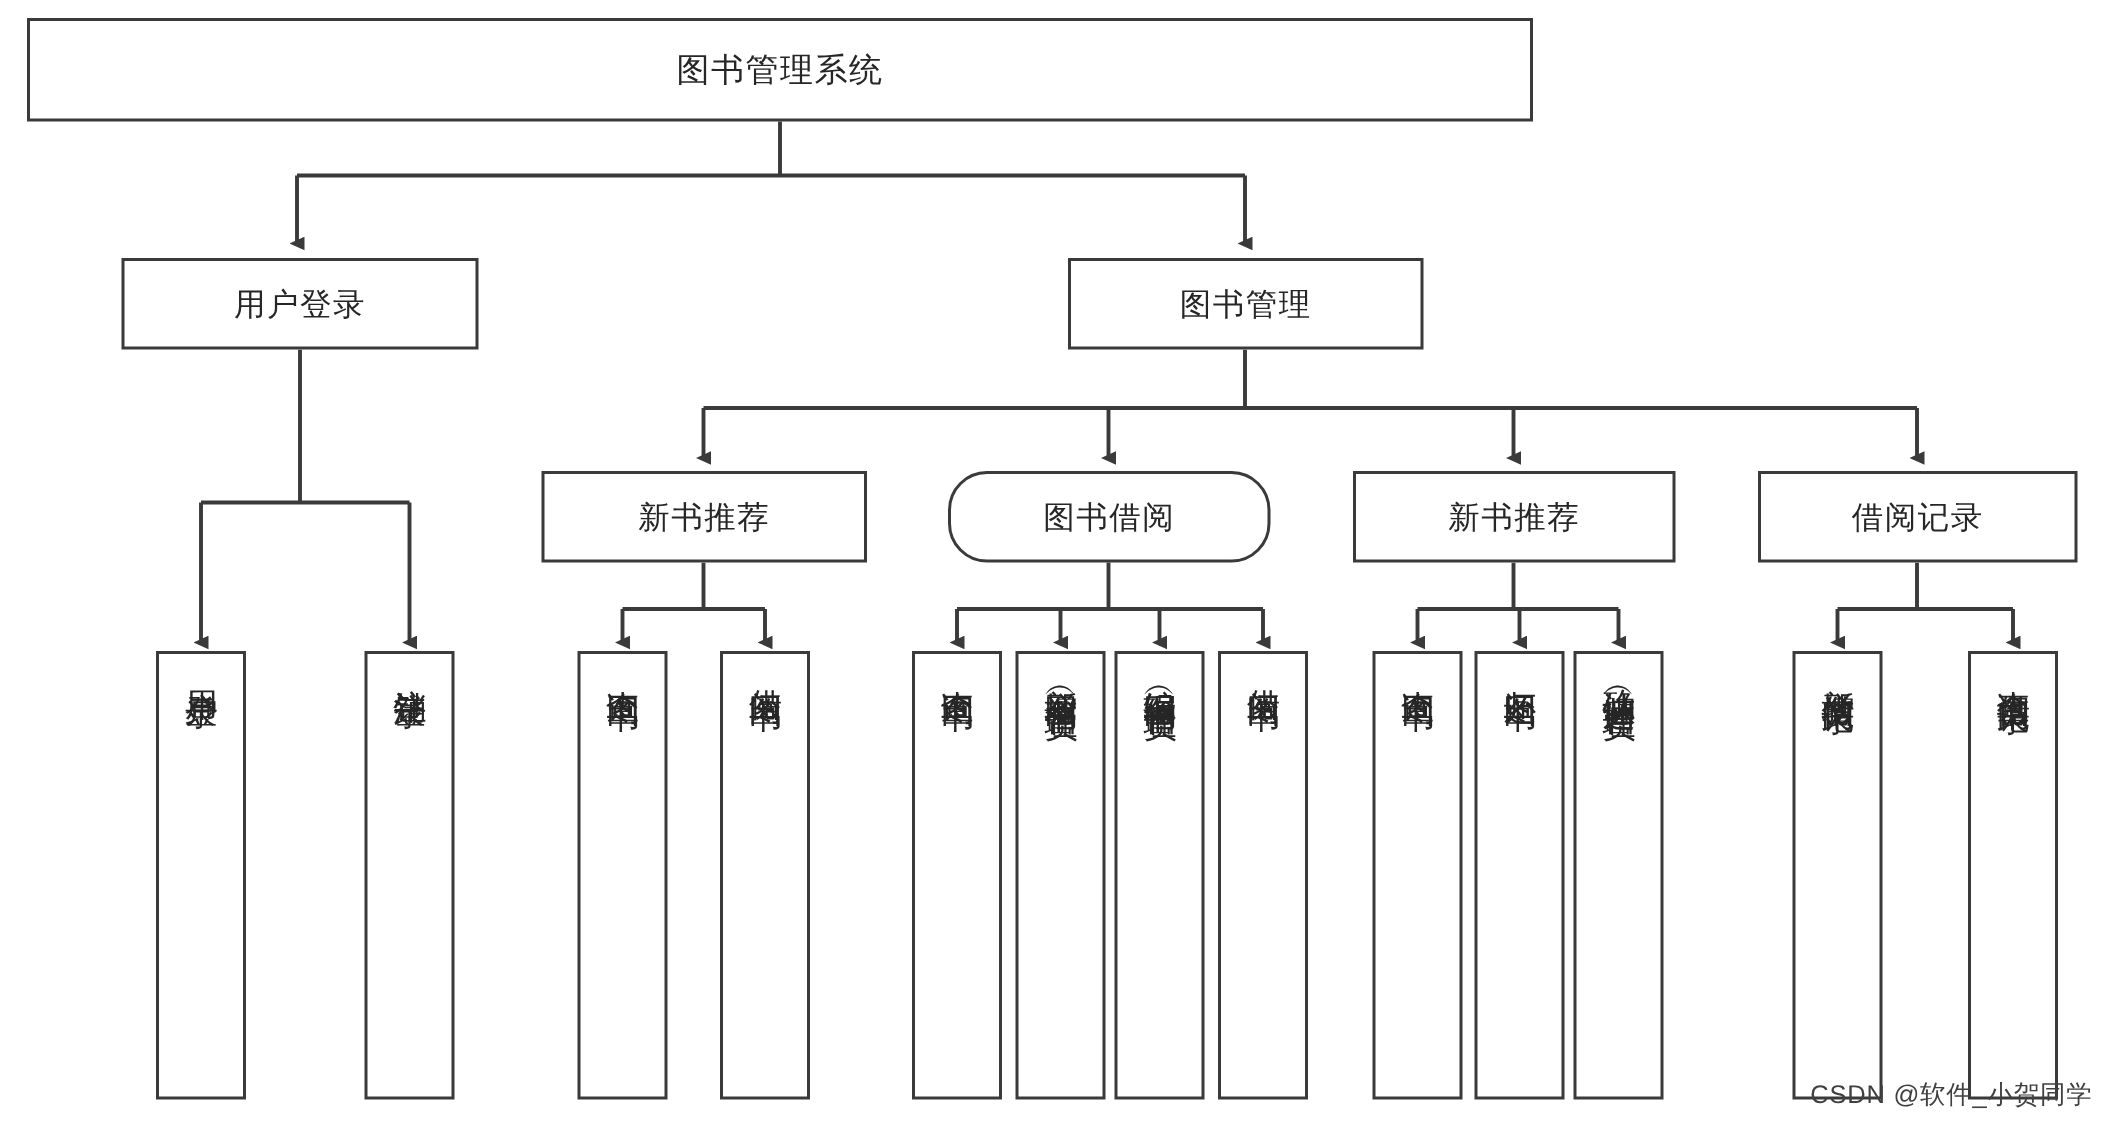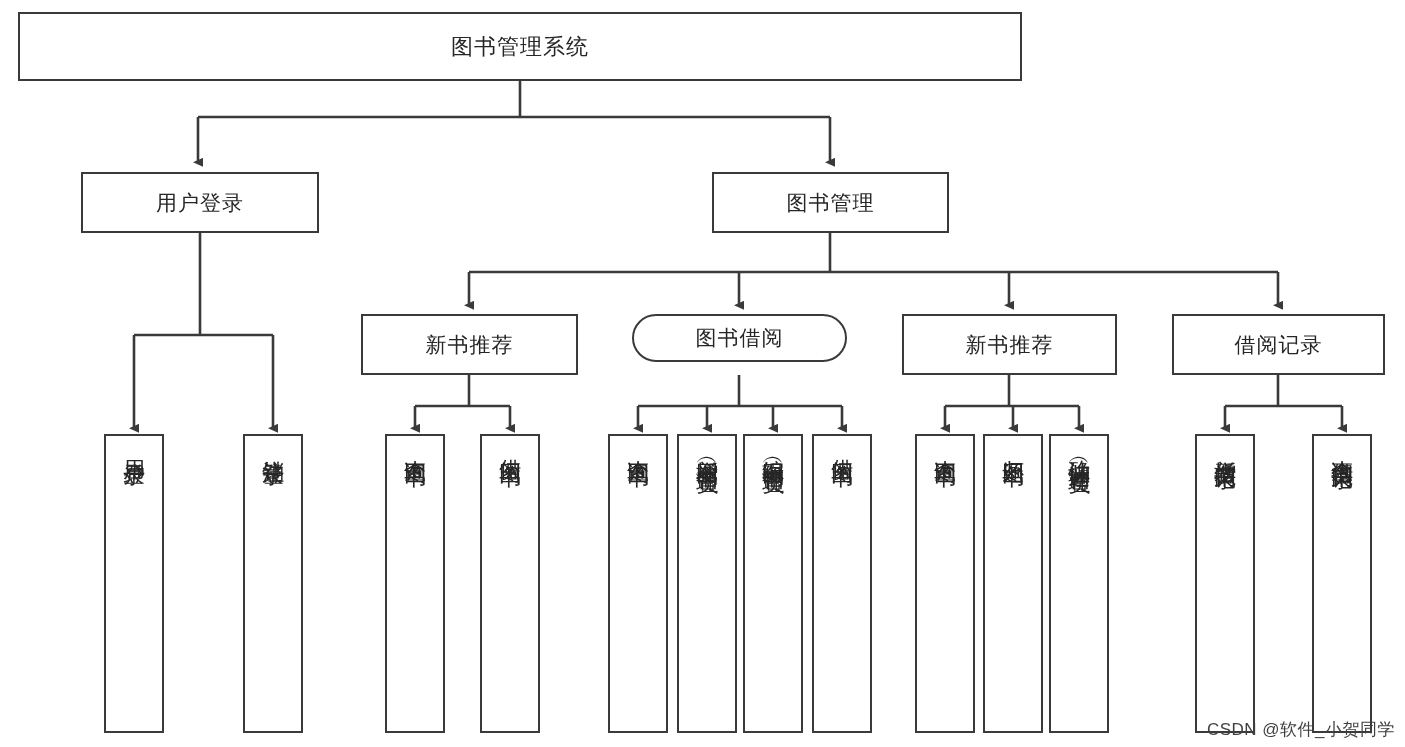--- a/index.html
+++ b/index.html
@@ -128,21 +128,21 @@
   <div class="node h" style="left:81px; top:172px; width:238px; height:61px;">
     <span>用户登录</span>
   </div>
   <div class="node h" style="left:712px; top:172px; width:237px; height:61px;">
     <span>图书管理</span>
   </div>
 
   <div class="node h" style="left:361px; top:314px; width:217px; height:61px;">
     <span>新书推荐</span>
   </div>
-  <div class="node h" style="left:632px; top:314px; width:215px; height:48px;border-radius:26px;">
+  <div class="node h" style="left:632px; top:314px; width:215px; height:61px;border-radius:26px;">
     <span>图书借阅</span>
   </div>
   <div class="node h" style="left:902px; top:314px; width:215px; height:61px;">
     <span>新书推荐</span>
   </div>
   <div class="node h" style="left:1172px; top:314px; width:213px; height:61px;">
     <span>借阅记录</span>
   </div>
 
   <div class="node v" style="left:104px; top:434px; width:60px; height:299px;">

